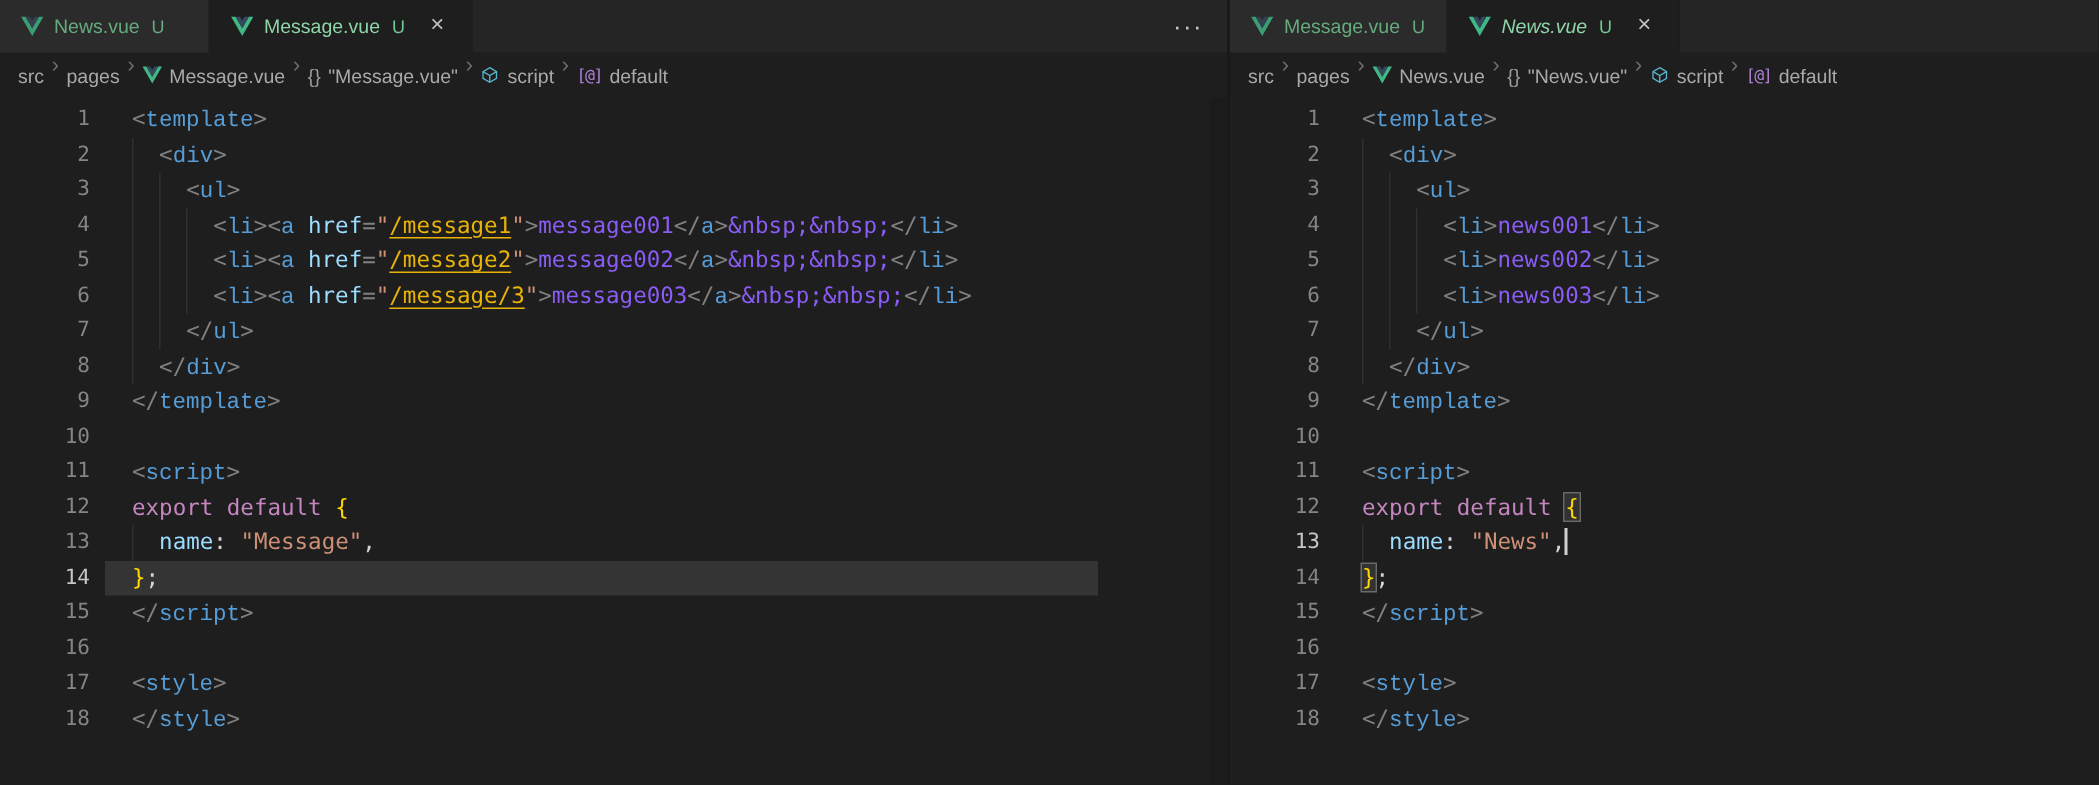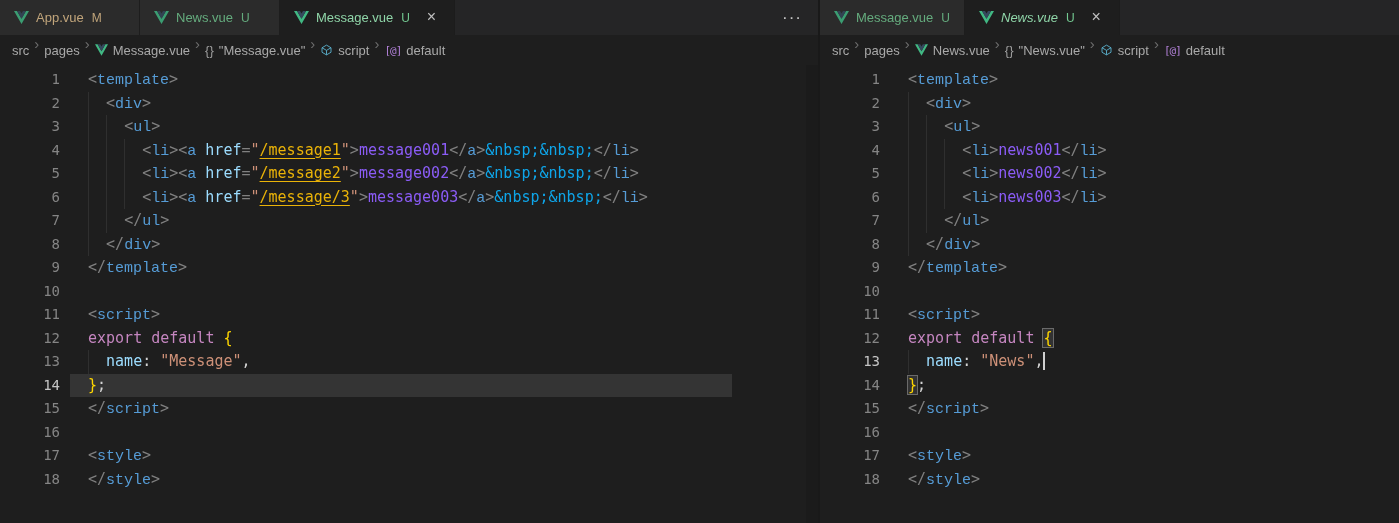--- a/index.html
+++ b/index.html
@@ -47,49 +47,39 @@
   .line-code { margin-left:10px; padding-left:18px; flex:1; position:relative; white-space:pre; color:#d4d4d4; }
   .line.hl .line-code { background:#343434; }
   .guide { position:absolute; top:0; bottom:0; width:1px; background:rgba(255,255,255,0.08); }
 
   .tk-p  { color:#808080; }
   .tk-t  { color:#569cd6;font-family:Liberation Mono, monospace; }
   .tk-a  { color:#9cdcfe; }
   .tk-s  { color:#ce9178; }
   .tk-sl { color:#eab308; text-decoration:underline; text-underline-offset:3px; }
   .tk-x  { color:#8b5cf6; }
-  .tk-e  { color:#0ea5e9; }
+  .tk-e  { color:#8b5cf6; }
   .tk-k  { color:#c586c0; }
   .tk-b  { color:#ffd700; }
   .tk-bm { color:#ffd700; outline:1px solid #6a6a6a; background:rgba(100,100,100,0.3); }
   .tk-w  { color:#d4d4d4; }
   .tk-cur { display:inline-block; width:0; border-left:2px solid #d0d0d0; height:18px; vertical-align:-4px; }
 
   
   .minimap { position:absolute; top:4px; right:14px; width:72px; cursor:pointer; }
   .mm-line { height:1.8px; line-height:0; white-space:nowrap; overflow:hidden; }
 </style>
 </head>
 <body>
 
 <div class="workbench">
 
   <div class="editor-group left">
     <div class="tab-bar">
       <div class="tabs">
-          <div class="tab">
-            <span style="display: inline-flex; align-items: center;">
-              <svg width="15" height="13" viewBox="0 0 24 20.8">
-                <path fill="#41b883" d="M0 0 L12 20.8 L24 0 H19.2 L12 12.48 L4.8 0 Z"></path>
-                <path fill="#35495e" d="M4.8 0 L12 12.48 L19.2 0 H14.4 L12 4.16 L9.6 0 Z"></path>
-              </svg>
-            </span>
-            <span class="tab-label" style="color: rgb(226, 192, 141);">App.vue</span>
-            <span class="tab-badge" style="color: rgb(226, 192, 141);">M</span>
-          </div>
           <div class="tab">
             <span style="display: inline-flex; align-items: center;">
               <svg width="15" height="13" viewBox="0 0 24 20.8">
                 <path fill="#41b883" d="M0 0 L12 20.8 L24 0 H19.2 L12 12.48 L4.8 0 Z"></path>
                 <path fill="#35495e" d="M4.8 0 L12 12.48 L19.2 0 H14.4 L12 4.16 L9.6 0 Z"></path>
               </svg>
             </span>
             <span class="tab-label" style="color: rgb(115, 201, 145);">News.vue</span>
             <span class="tab-badge" style="color: rgb(115, 201, 145);">U</span>
           </div>

